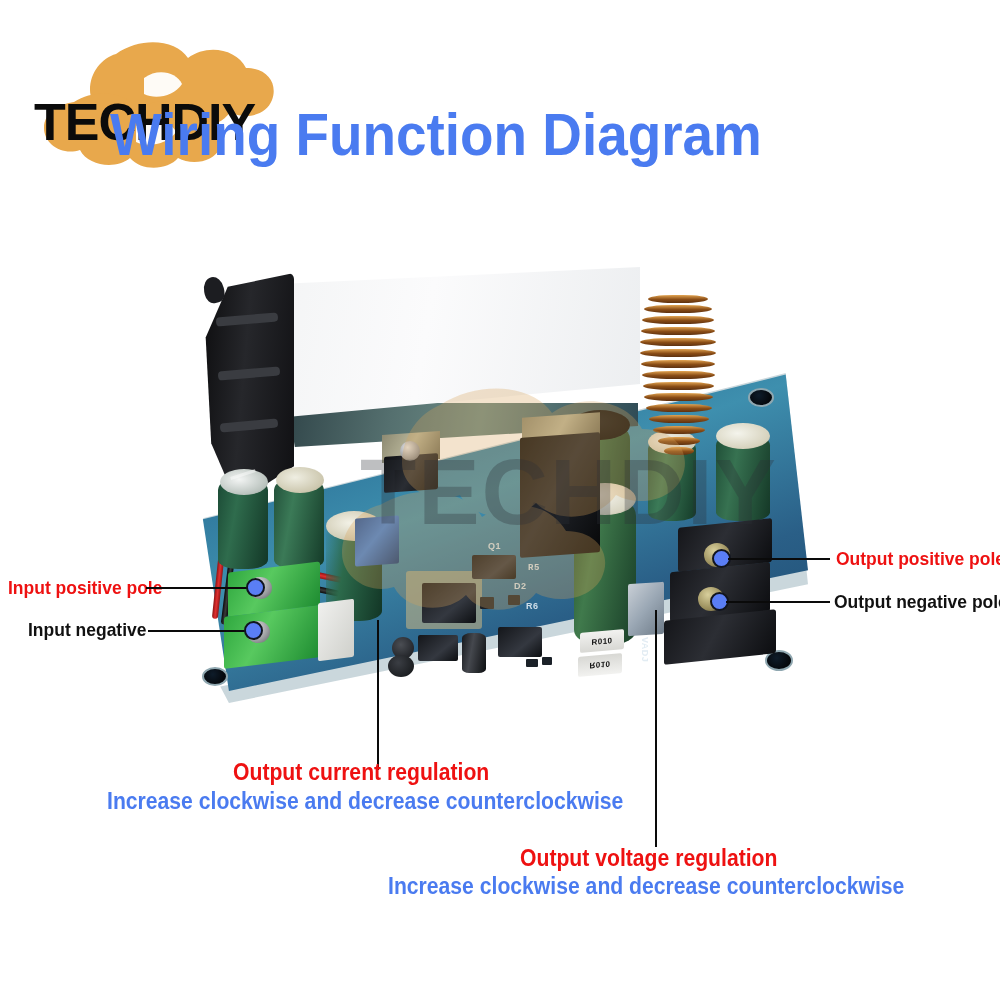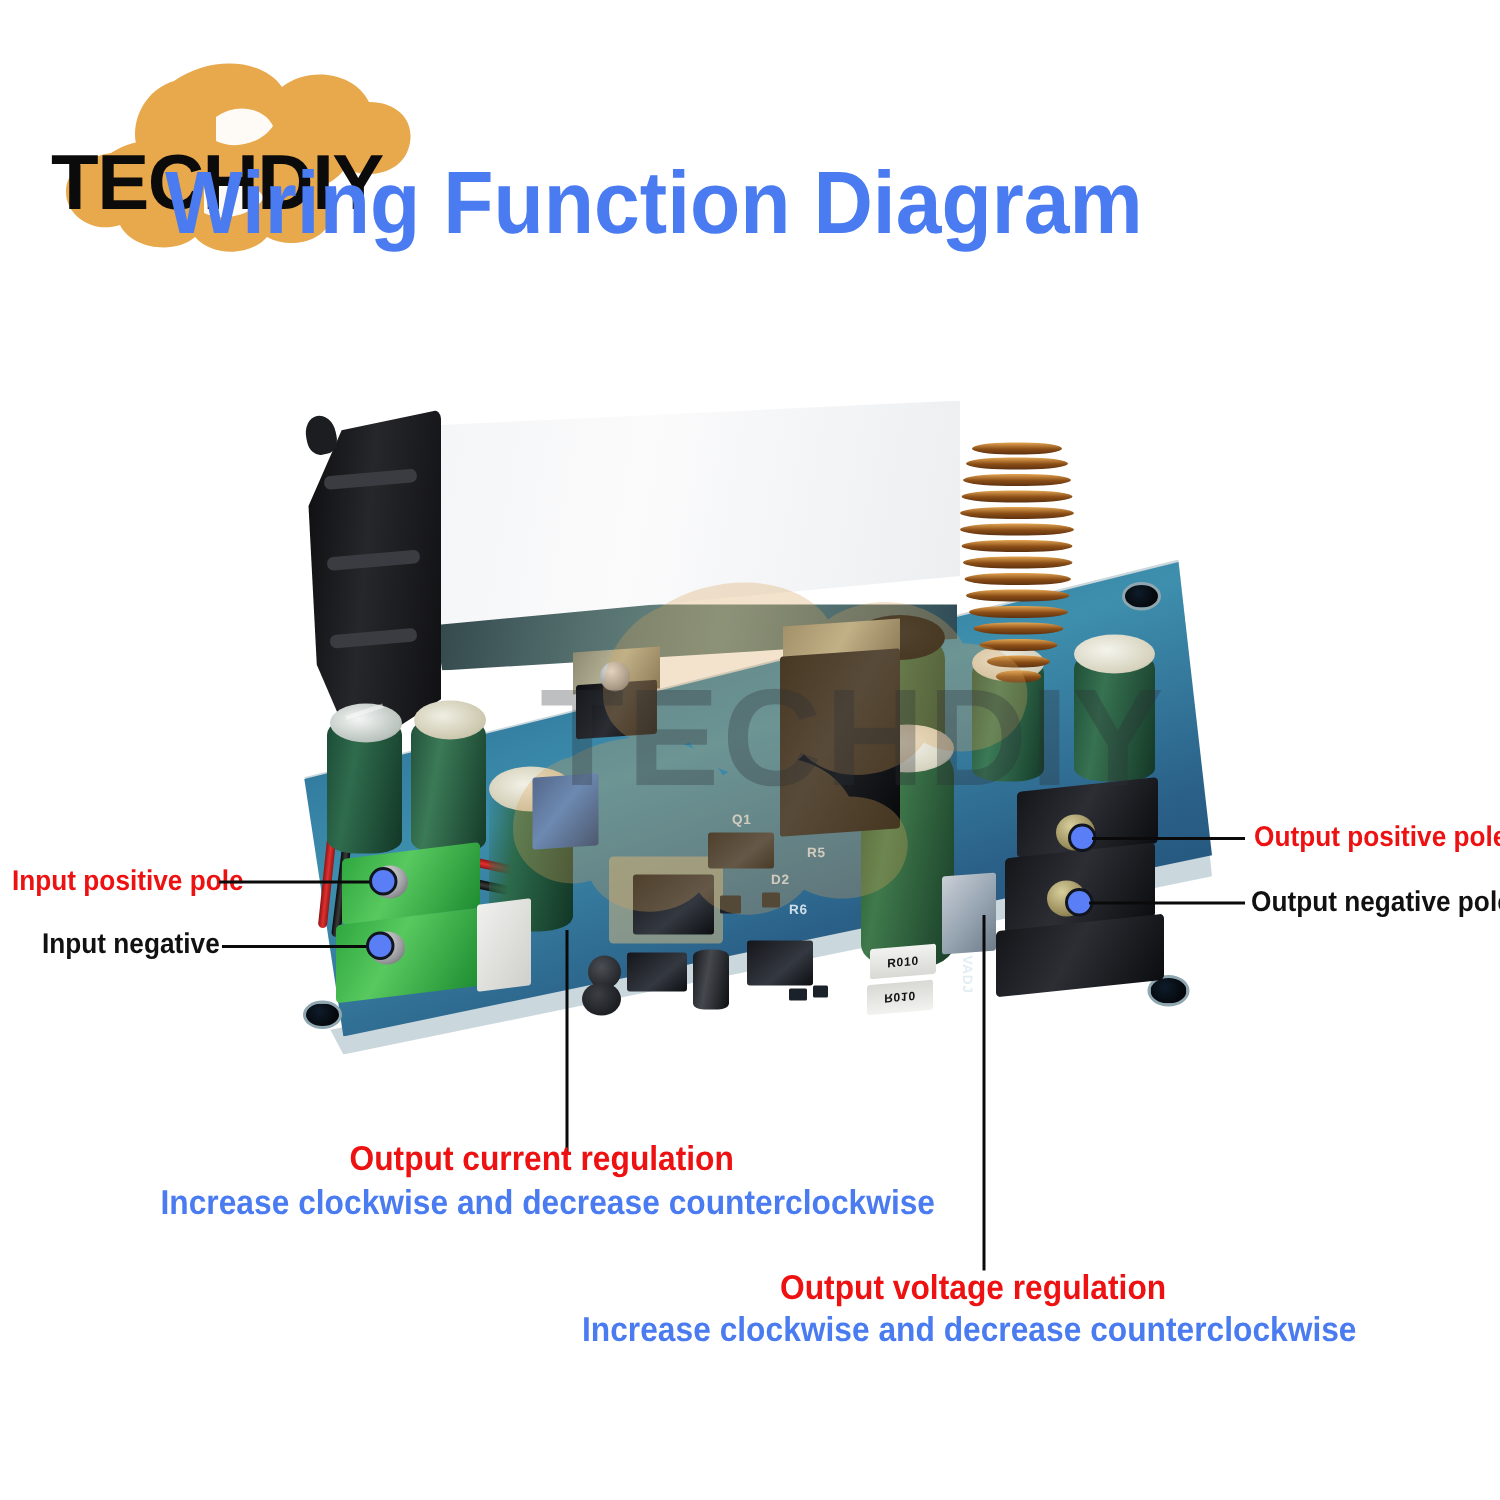--- a/index.html
+++ b/index.html
@@ -259,21 +259,21 @@
     <div class="ecap" style="left:292px;top:378px;width:24px;height:40px;background:linear-gradient(100deg,#16181b,#45484e 40%,#0d0f11);border-radius:40% 40% 30% 30%/12% 12% 10% 10%;"></div>
     <div class="ecap" style="left:222px;top:382px;width:22px;height:22px;background:radial-gradient(circle at 40% 35%,#4b4e54,#14161a);border-radius:50%;"></div>
     <div class="ecap" style="left:218px;top:400px;width:26px;height:22px;background:radial-gradient(circle at 40% 35%,#3b3e44,#101214);border-radius:50%;"></div>
 
     <div class="smd" style="left:310px;top:342px;width:14px;height:12px;"></div>
     <div class="smd" style="left:338px;top:340px;width:12px;height:10px;"></div>
     <div class="smd" style="left:356px;top:404px;width:12px;height:8px;"></div>
     <div class="smd" style="left:372px;top:402px;width:10px;height:8px;"></div>
 
     <div class="silk" style="left:318px;top:286px;">Q1</div>
-    <div class="silk" style="left:368px;top:308px;">R5</div>
+    <div class="silk" style="left:358px;top:308px;font-family:Liberation Mono, monospace;">R5</div>
     <div class="silk" style="left:344px;top:326px;">D2</div>
     <div class="silk" style="left:356px;top:346px;">R6</div>
 
     <div class="resblk" style="left:410px;top:376px;width:44px;height:20px;transform:skewY(-5deg);">R010</div>
     <div class="resblk" style="left:408px;top:400px;width:44px;height:20px;transform:skewY(-5deg) scaleY(-1);">R010</div>
 
     <div class="silk rot" style="left:480px;top:382px;">VADJ</div>
 
     <div class="silk rot" style="left:600px;top:352px;font-size:11px;">OUT-</div>
 

